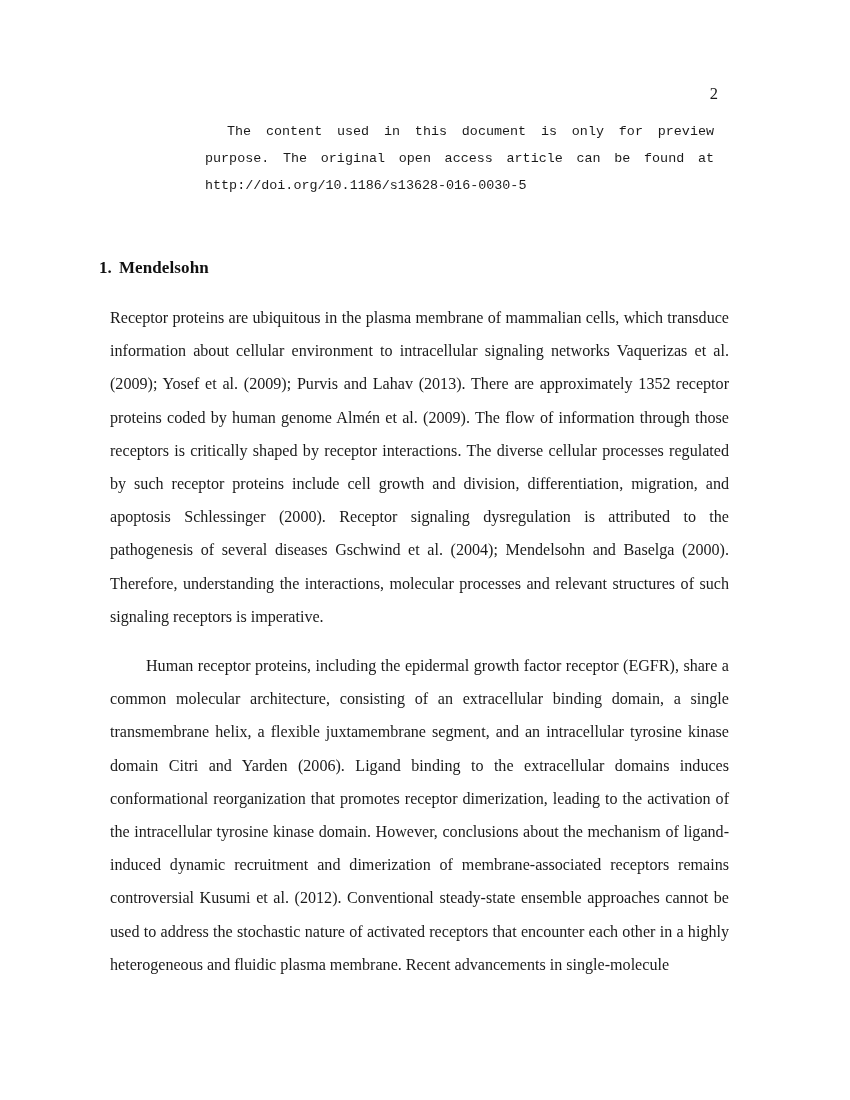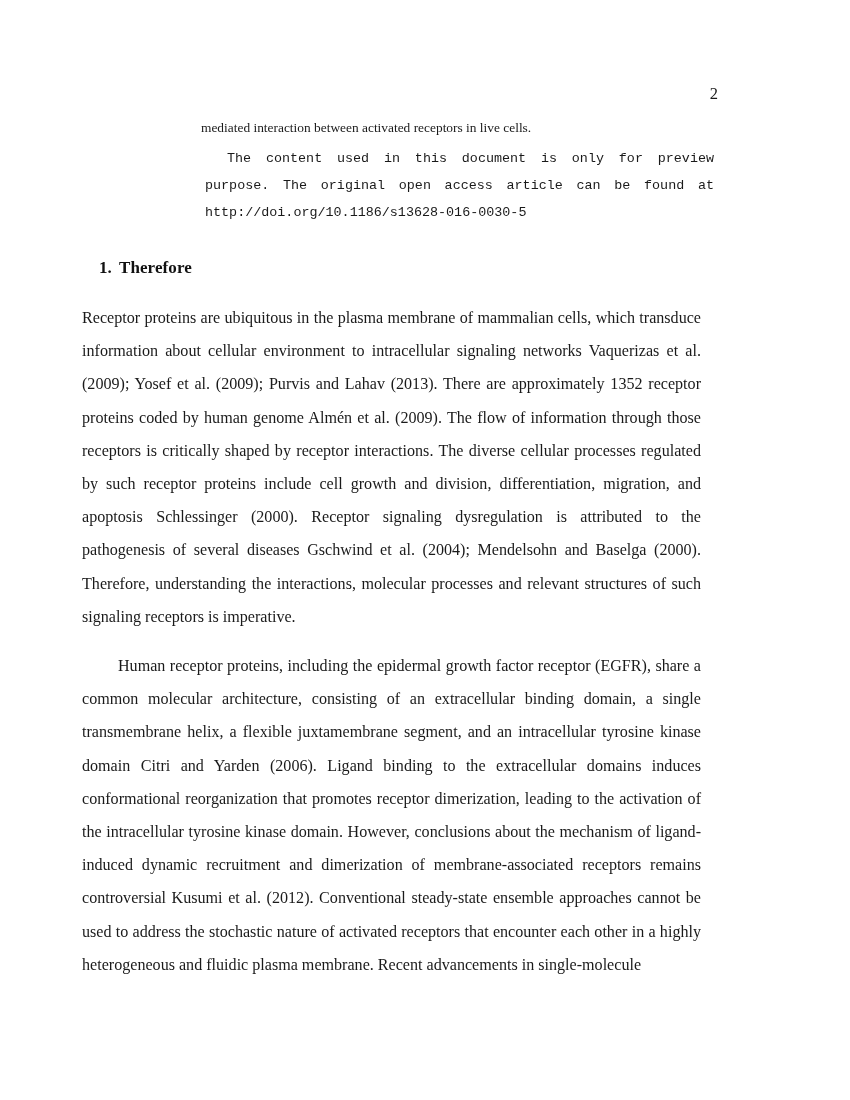--- a/index.html
+++ b/index.html
@@ -73,21 +73,21 @@
     letter-spacing: 0.1px;
     color: #111111;
   }
   .section-heading .sec-num {
     margin-right: 7px;
   }
 
   
   .body-col {
     position: absolute;
-    left: 82px;
+    left: 110px;
     top: 301px;
     width: 619px;
     font-size: 16.1px;
     line-height: 33.2px;
     text-align: justify;
     text-justify: inter-word;
     color: #1a1a1a;
     hyphens: none;
   }
   .body-col p {
@@ -103,26 +103,25 @@
   }
 </style>
 </head>
 <body>
 
 <div class="page">
 
   <div class="page-number">2</div>
 
   <div class="notice-block">
-    <p class="notice-para-first">mediated interaction between activated receptors in live cells.</p>
     <p class="notice-para">The content used in this document is only for preview purpose. The original open access article can be found at http://doi.org/10.1186/s13628-016-0030-5</p>
   </div>
 
   <div class="section-heading">
-    <span class="sec-num">1.</span><span>Therefore</span>
+    <span class="sec-num">1.</span><span>Mendelsohn</span>
   </div>
 
   <div class="body-col">
     <p>Receptor proteins are ubiquitous in the plasma membrane of mammalian cells, which transduce information about cellular environment to intracellular signaling networks Vaquerizas et al. (2009); Yosef et al. (2009); Purvis and Lahav (2013). There are approximately 1352 receptor proteins coded by human genome Almén et al. (2009). The flow of information through those receptors is critically shaped by receptor interactions. The diverse cellular processes regulated by such receptor proteins include cell growth and division, differentiation, migration, and apoptosis Schlessinger (2000). Receptor signaling dysregulation is attributed to the pathogenesis of several diseases Gschwind et al. (2004); Mendelsohn and Baselga (2000). Therefore, understanding the interactions, molecular processes and relevant structures of such signaling receptors is imperative.</p>
     <p class="indented">Human receptor proteins, including the epidermal growth factor receptor (EGFR), share a common molecular architecture, consisting of an extracellular binding domain, a single transmembrane helix, a flexible juxtamembrane segment, and an intracellular tyrosine kinase domain Citri and Yarden (2006). Ligand binding to the extracellular domains induces conformational reorganization that promotes receptor dimerization, leading to the activation of the intracellular tyrosine kinase domain. However, conclusions about the mechanism of ligand-induced dynamic recruitment and dimerization of membrane-associated receptors remains controversial Kusumi et al. (2012). Conventional steady-state ensemble approaches cannot be used to address the stochastic nature of activated receptors that encounter each other in a highly heterogeneous and fluidic plasma membrane. Recent advancements in single-molecule</p>
   </div>
 
 </div>
 
 </body></html>

